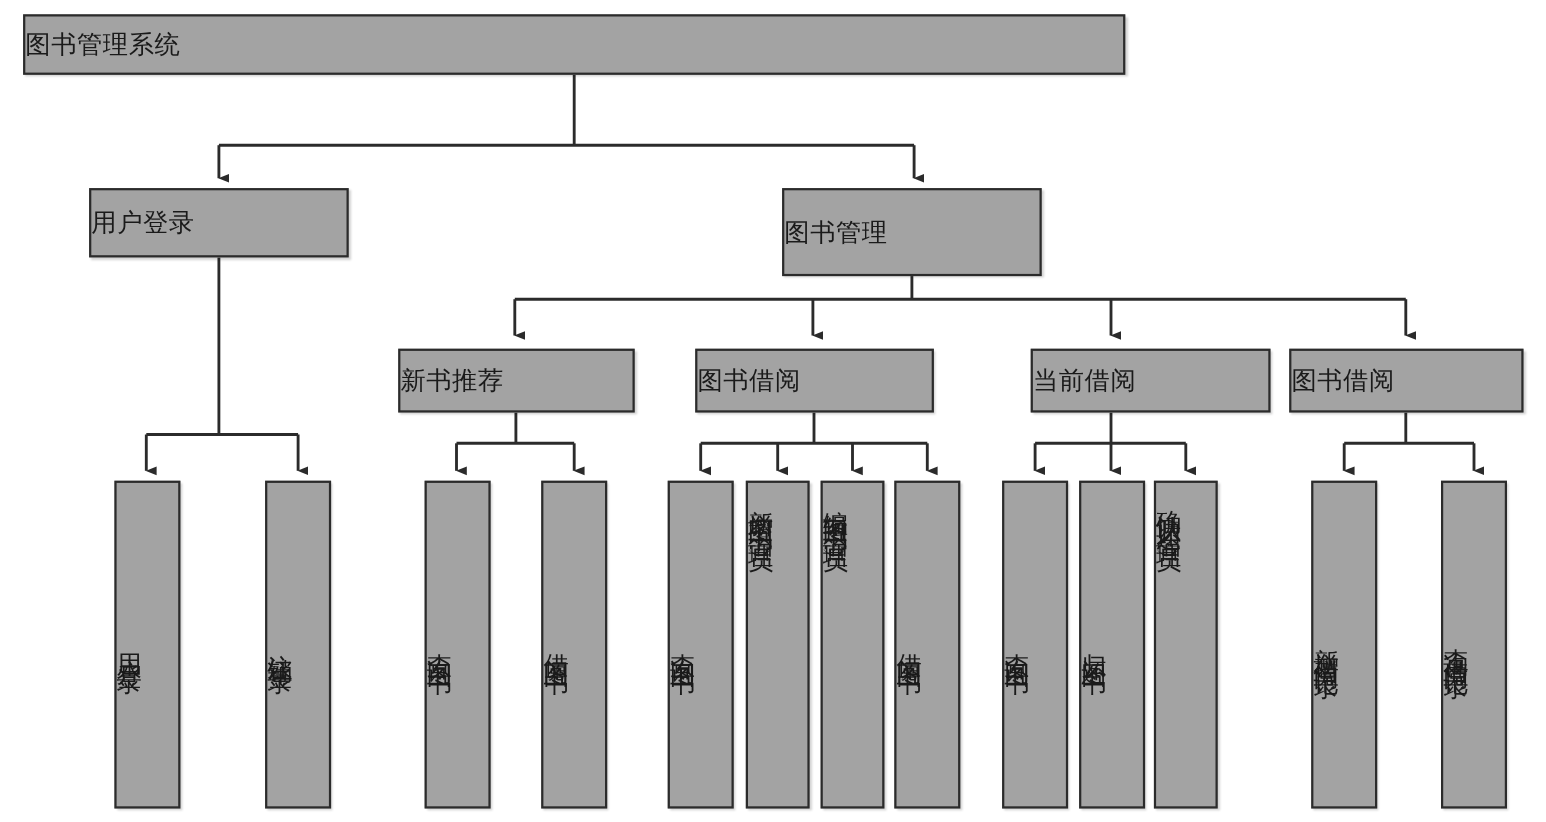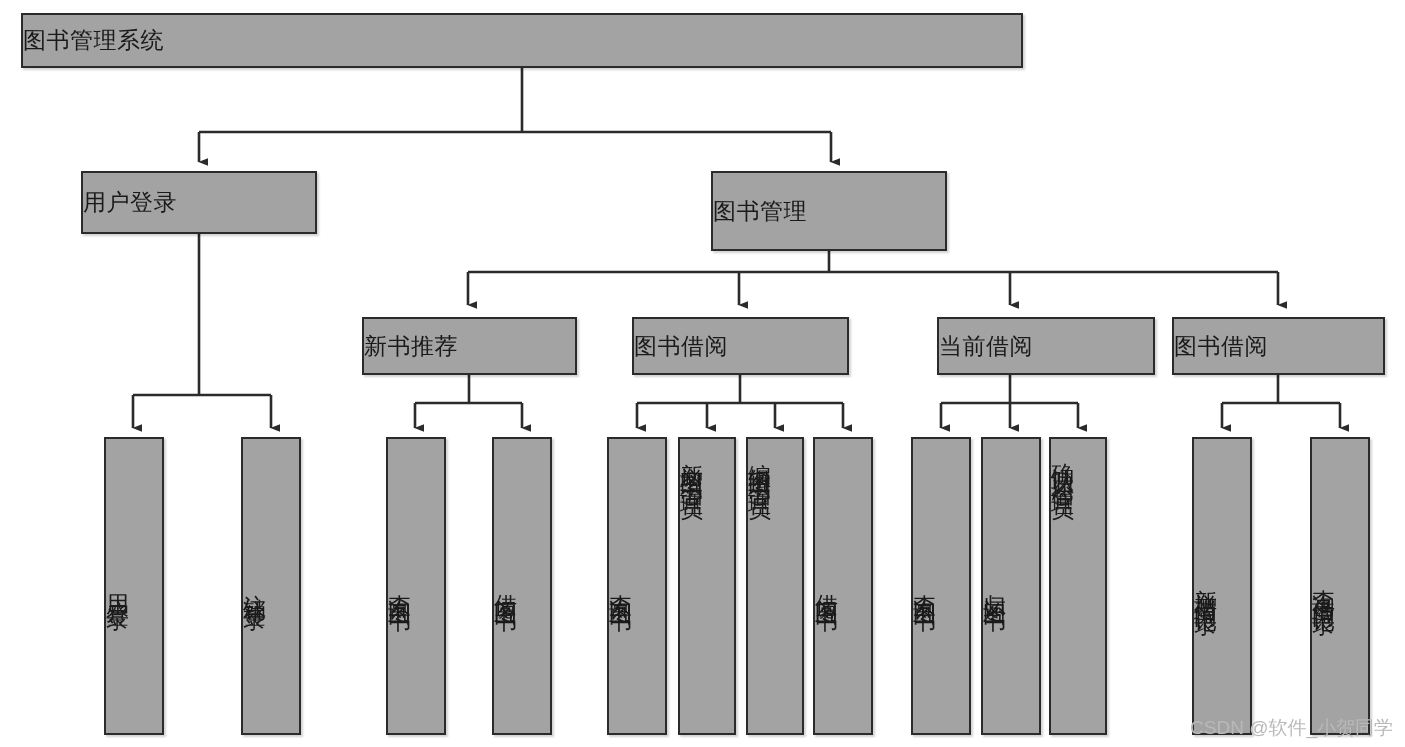--- a/index.html
+++ b/index.html
@@ -191,14 +191,13 @@
     <span class="node-label-v">确认归还（管理员）</span>
   </div>
 
   <div class="node-box leaf-box centered" style="left:1192px; top:437px; width:60px; height:298px;">
     <span class="node-label-v">新增借阅记录</span>
   </div>
   <div class="node-box leaf-box centered" style="left:1310px; top:437px; width:60px; height:298px;">
     <span class="node-label-v">查询借阅记录</span>
   </div>
 
-  <div id="watermark">CSDN @软件_小贺同学</div>
 </div>
 
 </body></html>

